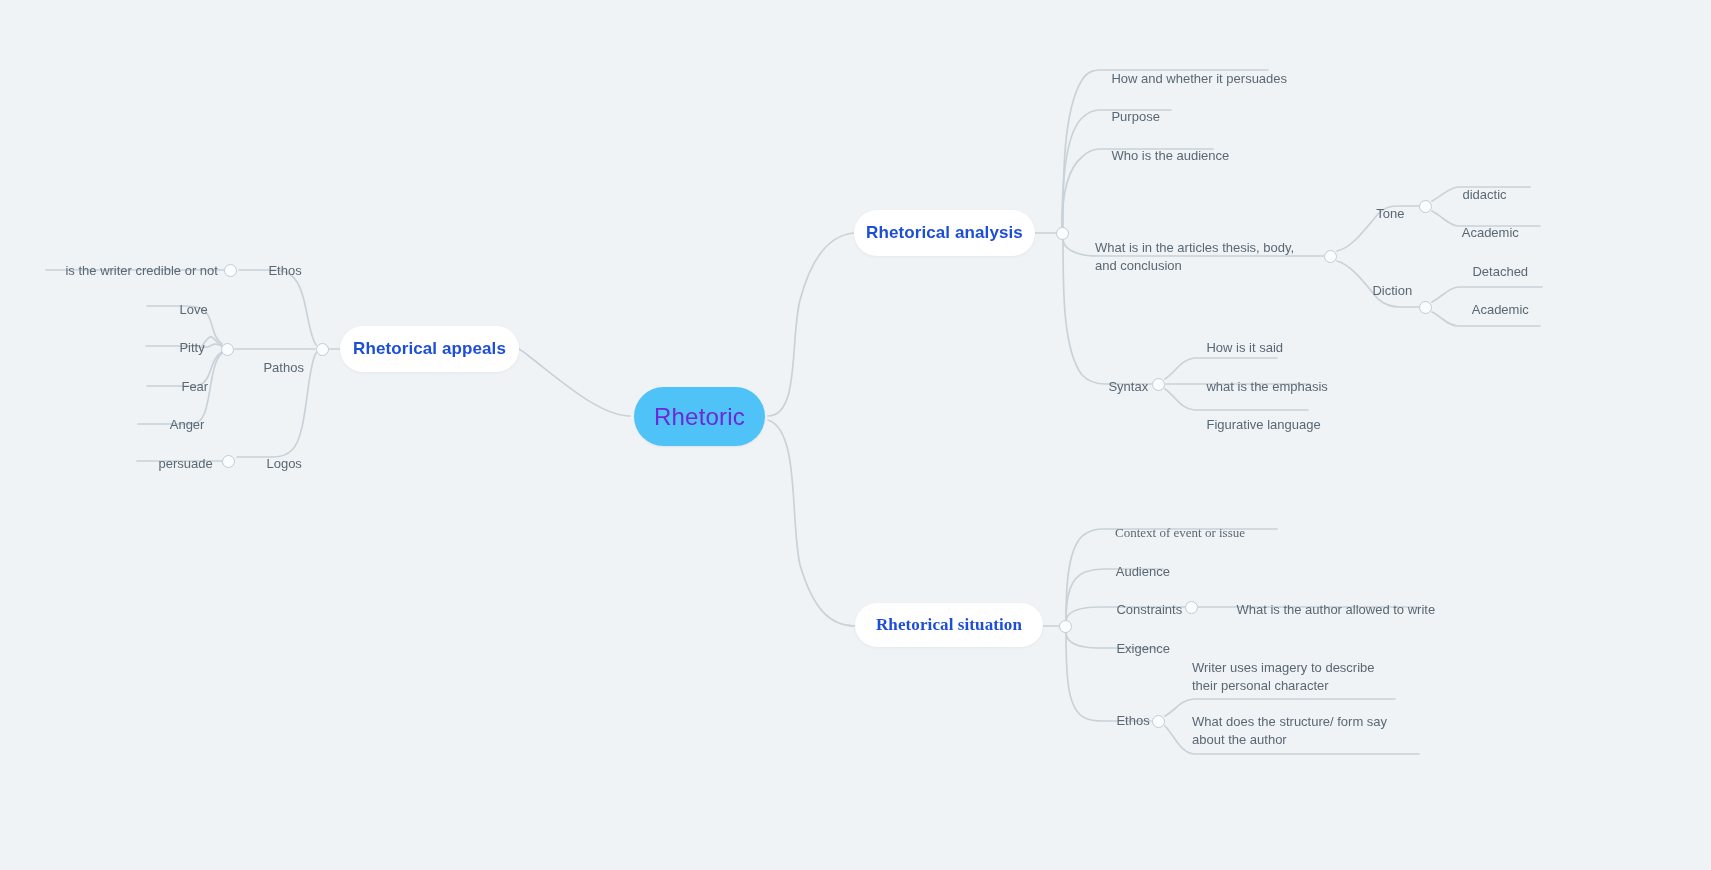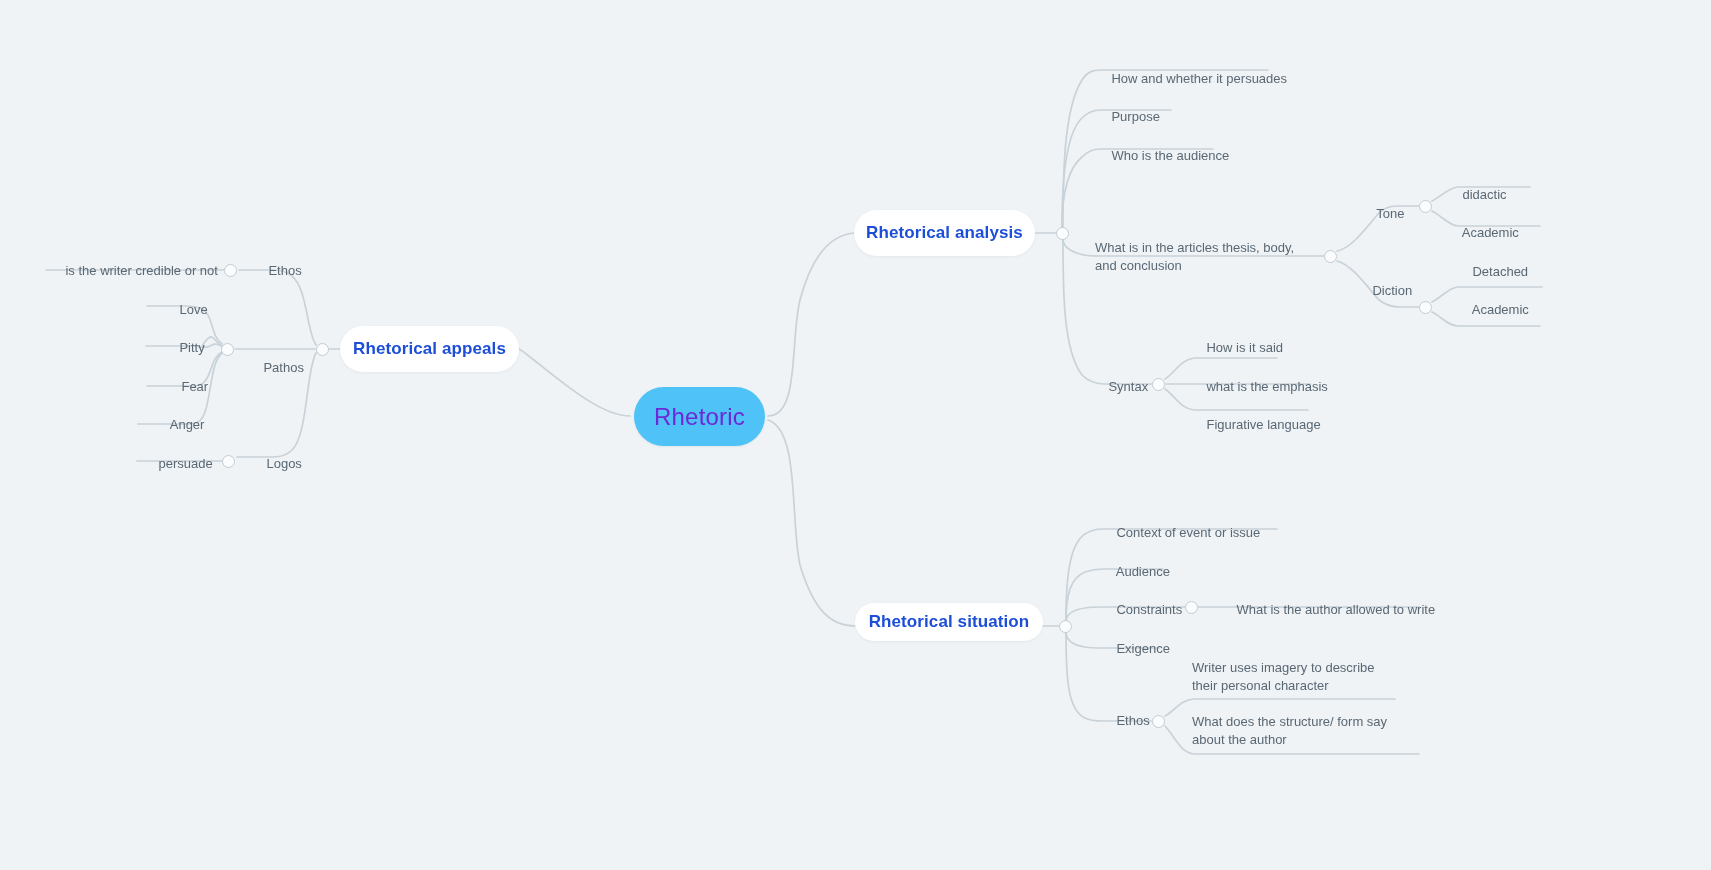--- a/index.html
+++ b/index.html
@@ -156,21 +156,21 @@
   </div>
 
   <div class="node branch-node" style="left:854px; top:210px; width:181px; height:46px;">
     <span>Rhetorical analysis</span>
   </div>
 
   <div class="node branch-node" style="left:340px; top:326px; width:179px; height:46px;">
     <span>Rhetorical appeals</span>
   </div>
 
-  <div class="node branch-node" style="left:855px; top:603px; width:188px; height:38px;">
+  <div class="node branch-node" style="left:855px; top:603px; width:188px; height:44px;font-family:Liberation Serif, serif;">
     <span>Rhetorical situation</span>
   </div>
 
   <div class="connector" style="left:1056px; top:227px;"></div>
   <div class="connector" style="left:1324px; top:250px;"></div>
   <div class="connector" style="left:1419px; top:200px;"></div>
   <div class="connector" style="left:1419px; top:301px;"></div>
   <div class="connector" style="left:1152px; top:378px;"></div>
 
   <div class="connector" style="left:316px; top:343px;"></div>
@@ -267,21 +267,21 @@
   </div>
 
   <div class="node leaf" style="left:156px; top:398px;">
     <span>Anger</span>
   </div>
 
   <div class="node leaf" style="left:144px; top:437px;">
     <span>persuade</span>
   </div>
 
-  <div class="node leaf" style="left:1102px; top:506px;">
+  <div class="node leaf" style="left:1102px; top:506px;font-family:Liberation Serif, serif;">
     <span>Context of event or issue</span>
   </div>
 
   <div class="node leaf" style="left:1102px; top:545px;">
     <span>Audience</span>
   </div>
 
   <div class="node leaf" style="left:1102px; top:583px;">
     <span>Constraints</span>
   </div>

